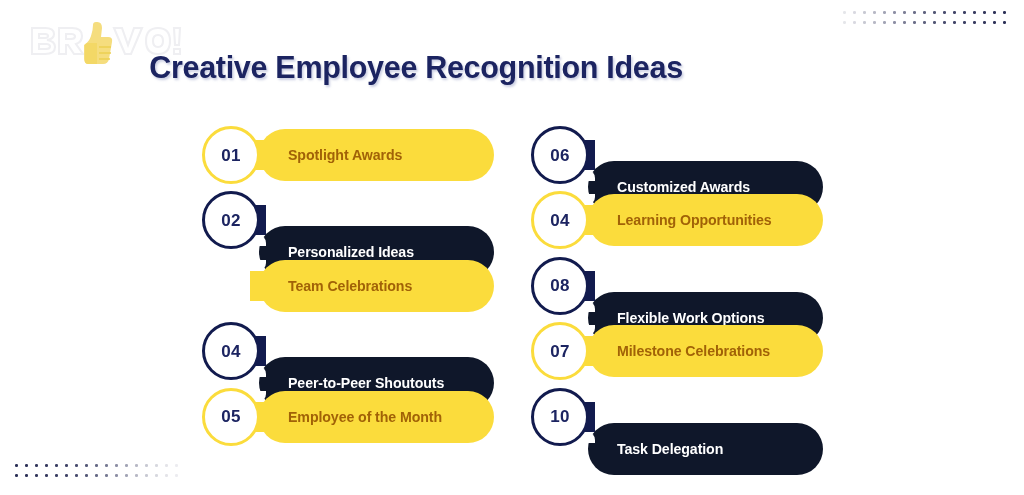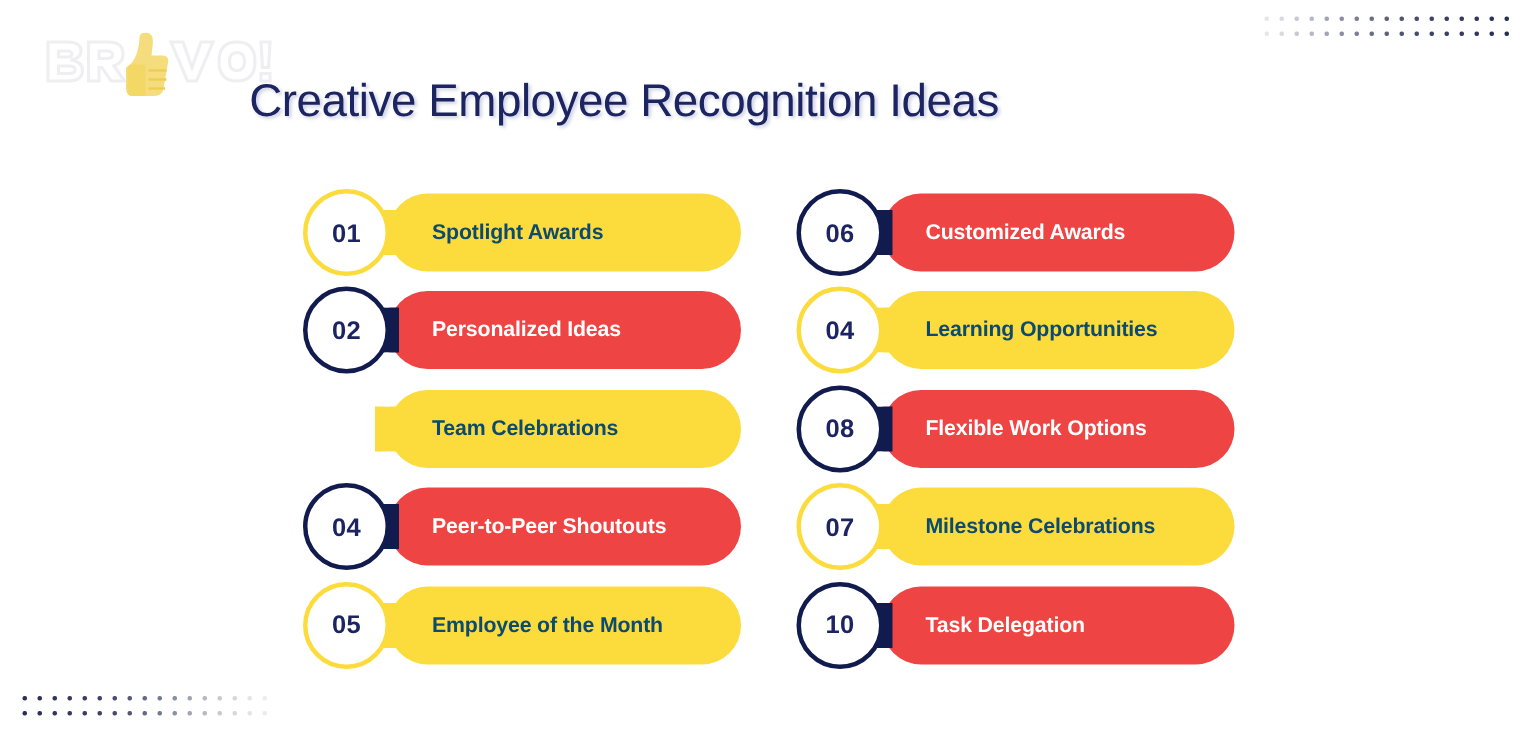--- a/index.html
+++ b/index.html
@@ -60,21 +60,21 @@
   }
 
   
   #page-title {
     position: absolute;
     left: 0;
     top: 50px;
     width: 832px;
     text-align: center;
     font-size: 30.5px;
-    font-weight: normal;
+    font-weight: bold;
     color: #1c2461;
     letter-spacing: -0.3px;
     text-shadow: 1.5px 1.5px 2.5px rgba(120,130,180,0.40);
     white-space: nowrap;
   }
 
   
   #list-area {
     position: absolute;
     left: 0;
@@ -101,21 +101,21 @@
     position: absolute;
     left: 57px;
     top: 3px;
     width: 235px;
     height: 52px;
     border-radius: 26px;
     display: flex;
     align-items: center;
   }
   .row.yellow .bar { background: #fbdc3c; }
-  .row.navy   .bar { background: #ef4444; }
+  .row.navy   .bar { background: #0f172a; margin-top: 32px; }
 
   
   .waist {
     position: absolute;
     left: 48px;
     top: 14px;
     width: 16px;
     height: 30px;
     z-index: 1;
   }
@@ -158,21 +158,21 @@
     line-height: 1;
   }
 
   .label {
     font-size: 14.2px;
     font-weight: bold;
     letter-spacing: -0.1px;
     margin-left: 29px;
     white-space: nowrap;
   }
-  .row.yellow .label { color: #0c4a6e; }
+  .row.yellow .label { color: #a16207; }
   .row.navy   .label { color: #ffffff; }
 </style>
 </head>
 <body>
 
 <div id="canvas">
 
   <div id="logo">
     <svg viewBox="0 0 170 58" width="170" height="58" aria-hidden="true">
       <g fill="none" stroke="#efeff2" stroke-width="2.1">

